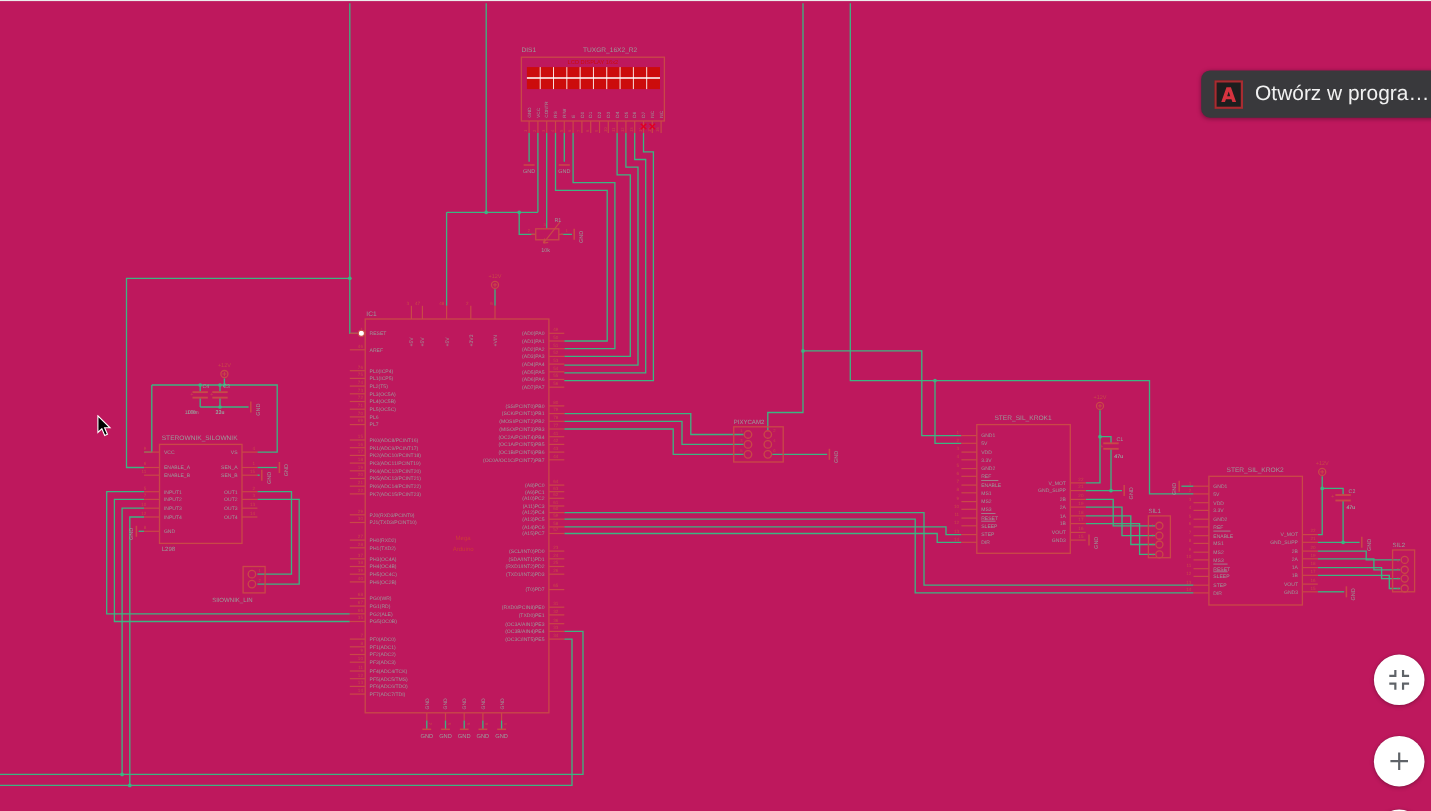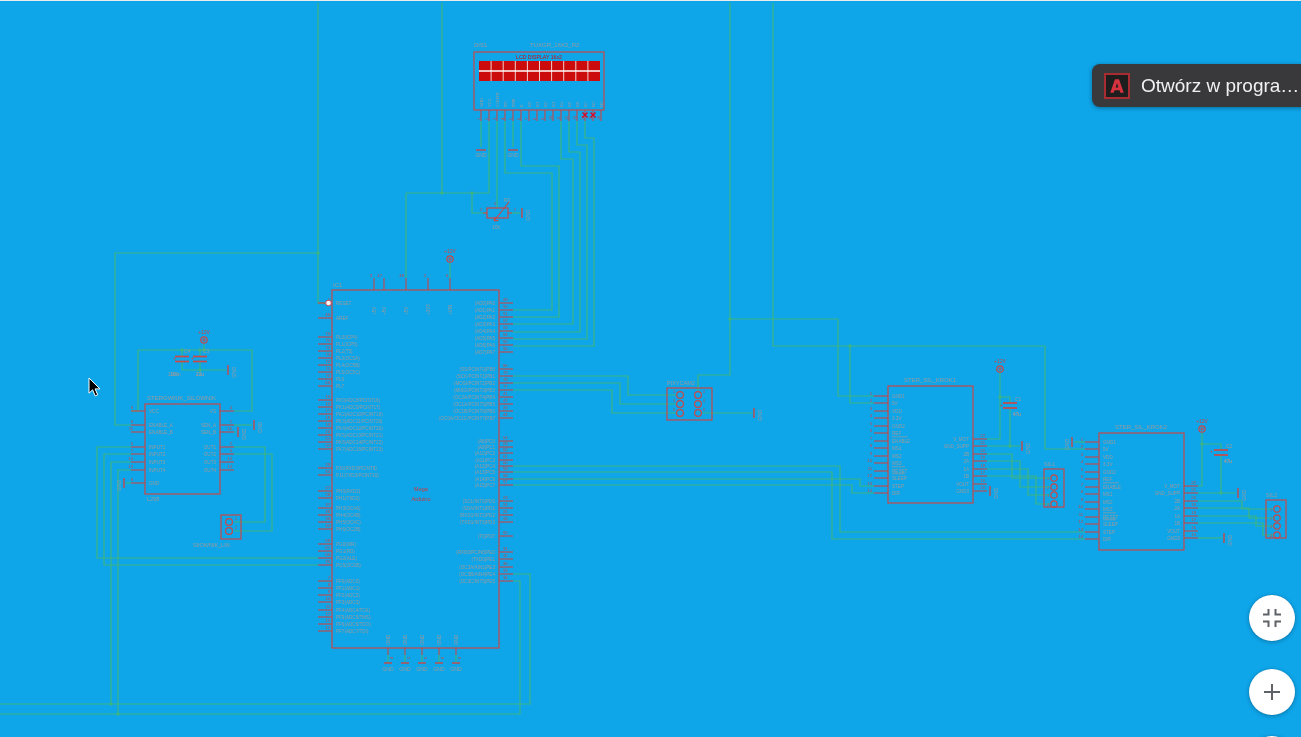--- a/index.html
+++ b/index.html
@@ -1,16 +1,16 @@
 <!DOCTYPE html>
 <html><head>
 <meta charset="utf-8">
 <style>
   html,body{margin:0;padding:0;background:#fff;font-family:"Liberation Sans",sans-serif;}
-  #stage{position:relative;width:1301px;height:737px;overflow:hidden;background:#0ea5e9;border-top:1px solid #ececec;text-align:right;}
+  #stage{position:relative;width:1301px;height:737px;overflow:hidden;background:#be185d;border-top:1px solid #ececec;text-align:right;}
   #sch{position:absolute;left:0;top:0;}
   #sch text{font-family:"Liberation Sans","DejaVu Sans",sans-serif;}
   .acro-btn{position:absolute;left:1092px;top:63px;width:230px;height:43px;background:#39393c;border-radius:8px;
     display:flex;align-items:center;gap:11px;padding-left:12px;box-sizing:border-box;cursor:pointer;
     box-shadow:0 1px 4px rgba(0,0,0,.35);}
   .acro-icon{width:26px;height:26px;background:#1e1e1e;border:2px solid #a82c31;box-sizing:border-box;
     display:flex;align-items:center;justify-content:center;flex:0 0 auto;}
   .acro-label{color:#f1f1f1;font-size:19px;white-space:nowrap;}
   .fab{position:absolute;width:46px;height:46px;border-radius:50%;background:#fff;border:none;
     box-shadow:0 1px 4px rgba(0,0,0,.28),0 0 1px rgba(0,0,0,.2);display:flex;align-items:center;justify-content:center;cursor:pointer;padding:0;}

